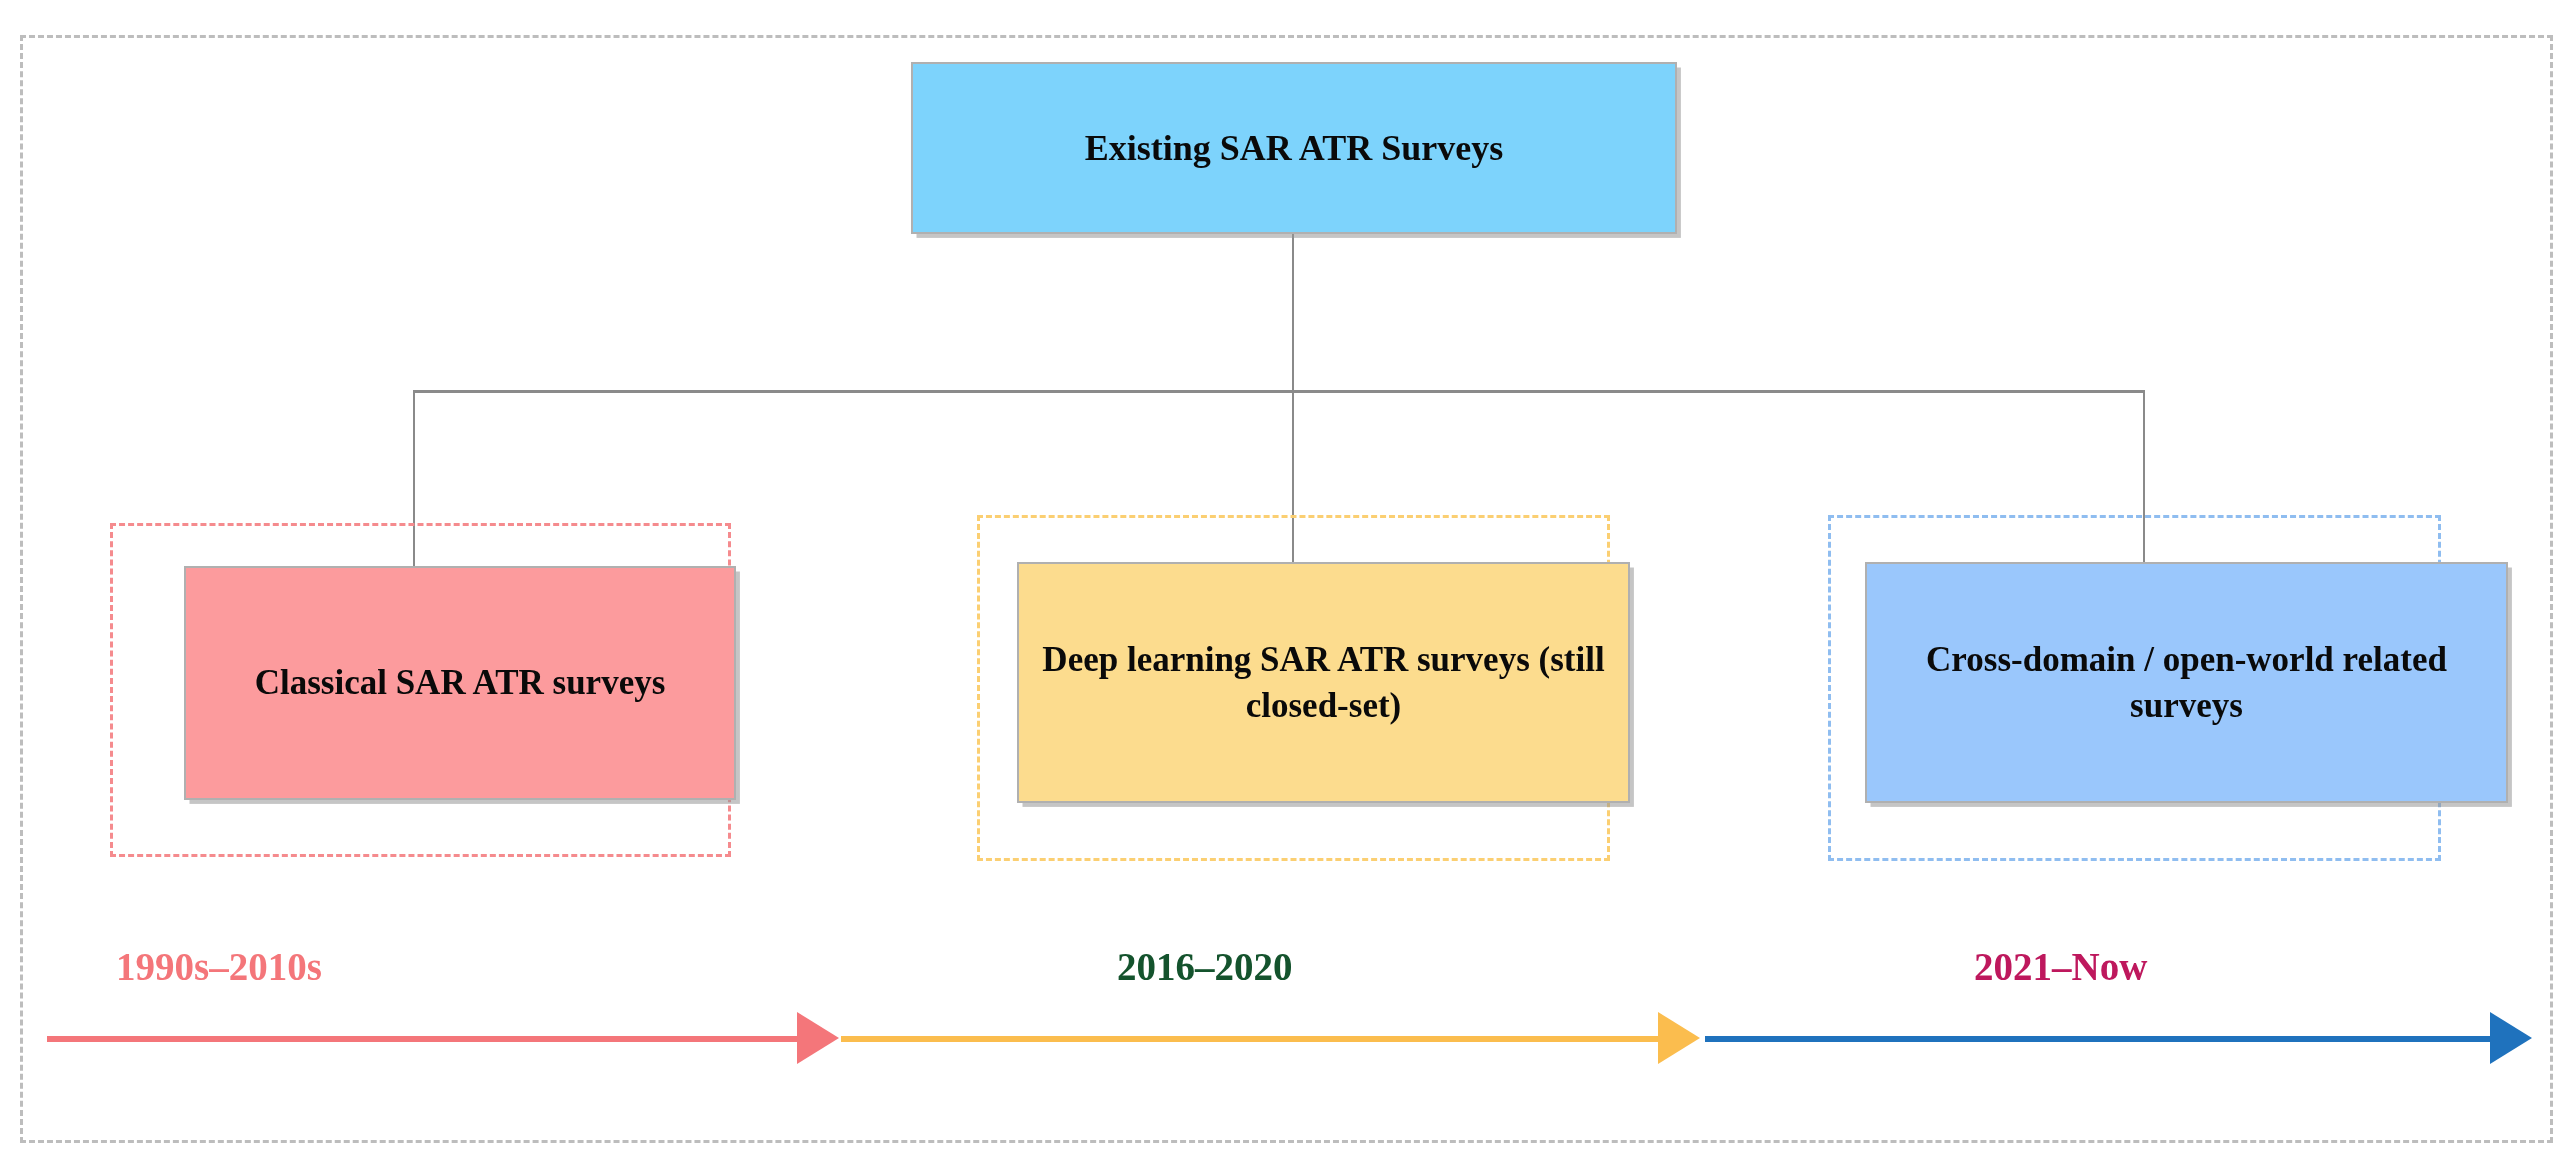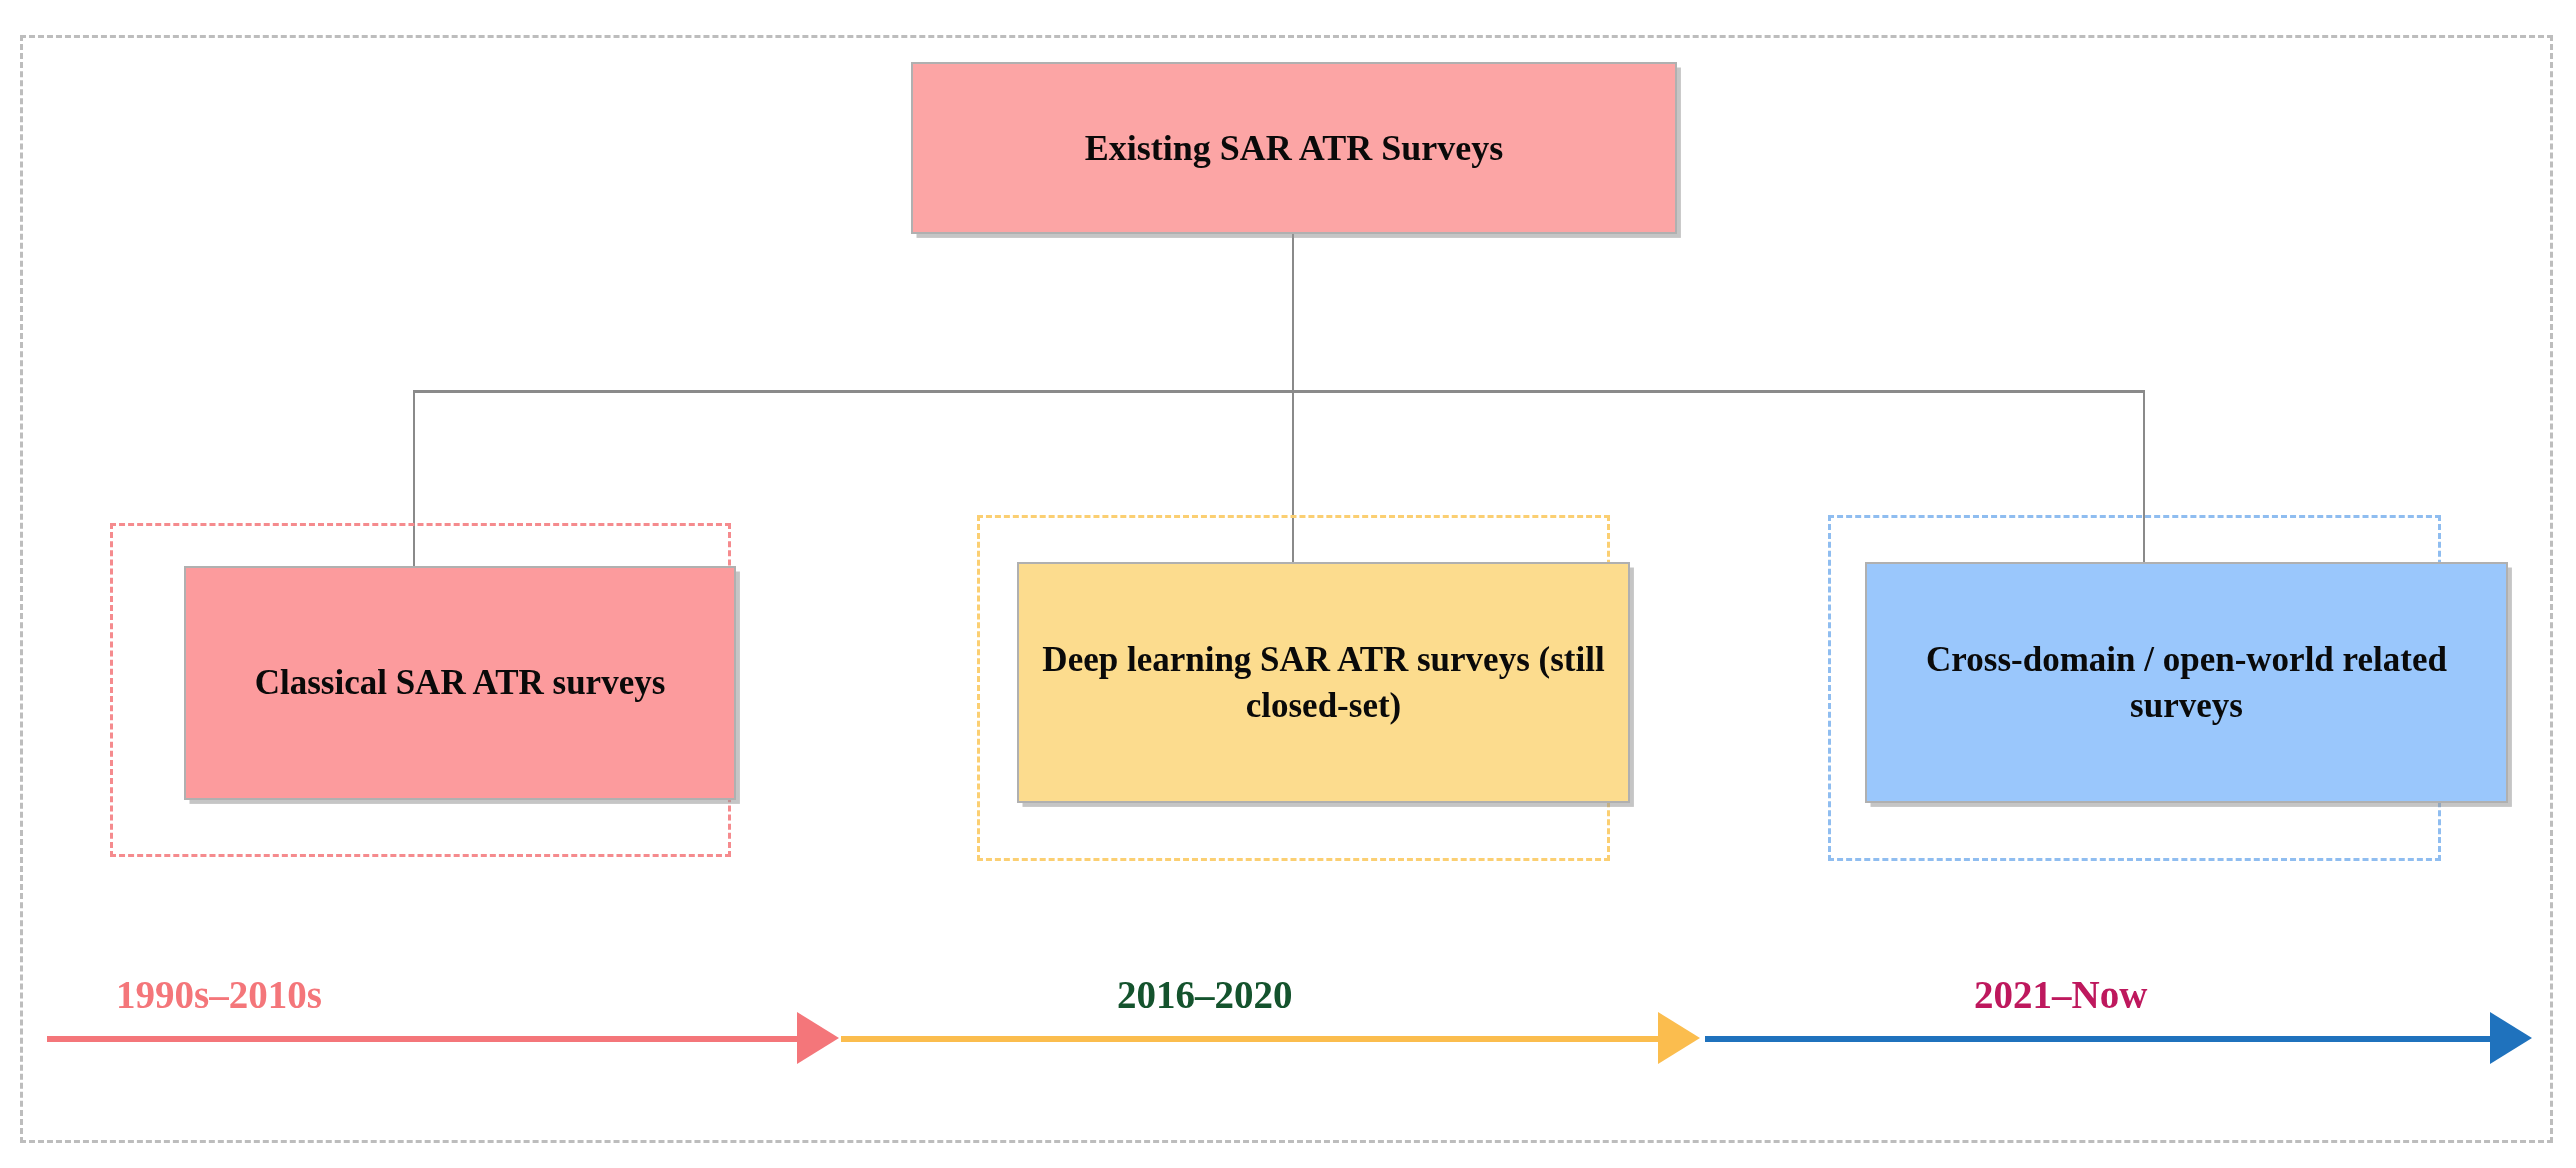--- a/index.html
+++ b/index.html
@@ -20,21 +20,21 @@
     position:absolute;box-sizing:border-box;
     display:flex;align-items:center;justify-content:center;text-align:center;
     color:#0a0a0a;font-weight:bold;line-height:1.30;
     border:2.4px solid #b0b0b0;
     box-shadow:4.7px 4.7px 0 -0.8px rgba(150,150,150,0.55);
   }
   .node span{display:block;padding:0 14px;}
 
   .node-root{
     left:911px;top:62px;width:766px;height:172px;
-    background:#fca5a5;font-size:36px;
+    background:#7dd3fc;font-size:36px;
   }
   .node-classical{
     left:140px;top:566px;width:552px;height:234px;
     background:#fc9b9d;font-size:35px;margin-left:44px;
   }
   .node-deep{
     left:1017px;top:562px;width:613px;height:241px;
     background:#fcdc8e;font-size:35px;
   }
   .node-cross{
@@ -51,21 +51,21 @@
   
   .conn{position:absolute;background:#8a8a8a;}
   .conn-v-root{left:1292px;top:234px;width:2.4px;height:158px;}
   .conn-h-bar{left:413px;top:390px;width:1732px;height:3.1px;}
   .conn-v-left{left:413px;top:390px;width:2.4px;height:178px;}
   .conn-v-mid{left:1292px;top:390px;width:2.4px;height:175px;}
   .conn-v-right{left:2143px;top:390px;width:2.4px;height:175px;}
 
   
   .tl-label{
-    position:absolute;font-weight:bold;font-size:39px;white-space:nowrap;margin-top:28px;
+    position:absolute;font-weight:bold;font-size:39px;white-space:nowrap;
   }
   .tl-label-1{left:116px;top:944px;color:#f4767a;}
   .tl-label-2{left:1117px;top:944px;color:#14532d;}
   .tl-label-3{left:1974px;top:944px;color:#be185d;}
 
   .tl-line{position:absolute;height:5.5px;top:1036px;}
   .tl-line-1{left:47px;width:751px;background:#f4767a;}
   .tl-line-2{left:841px;width:818px;background:#fbbd4e;}
   .tl-line-3{left:1705px;width:786px;background:#1f72bd;}
 

